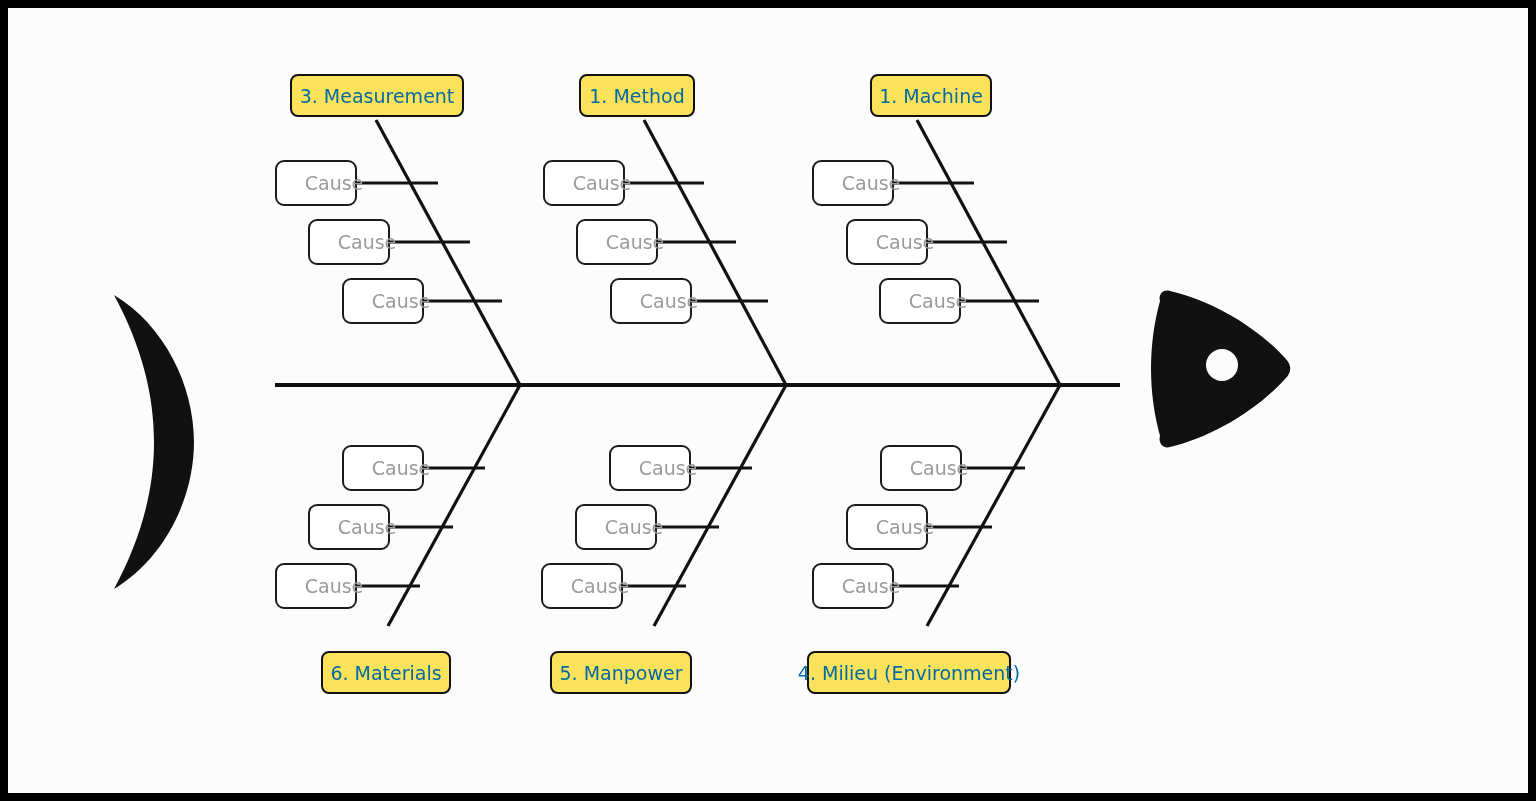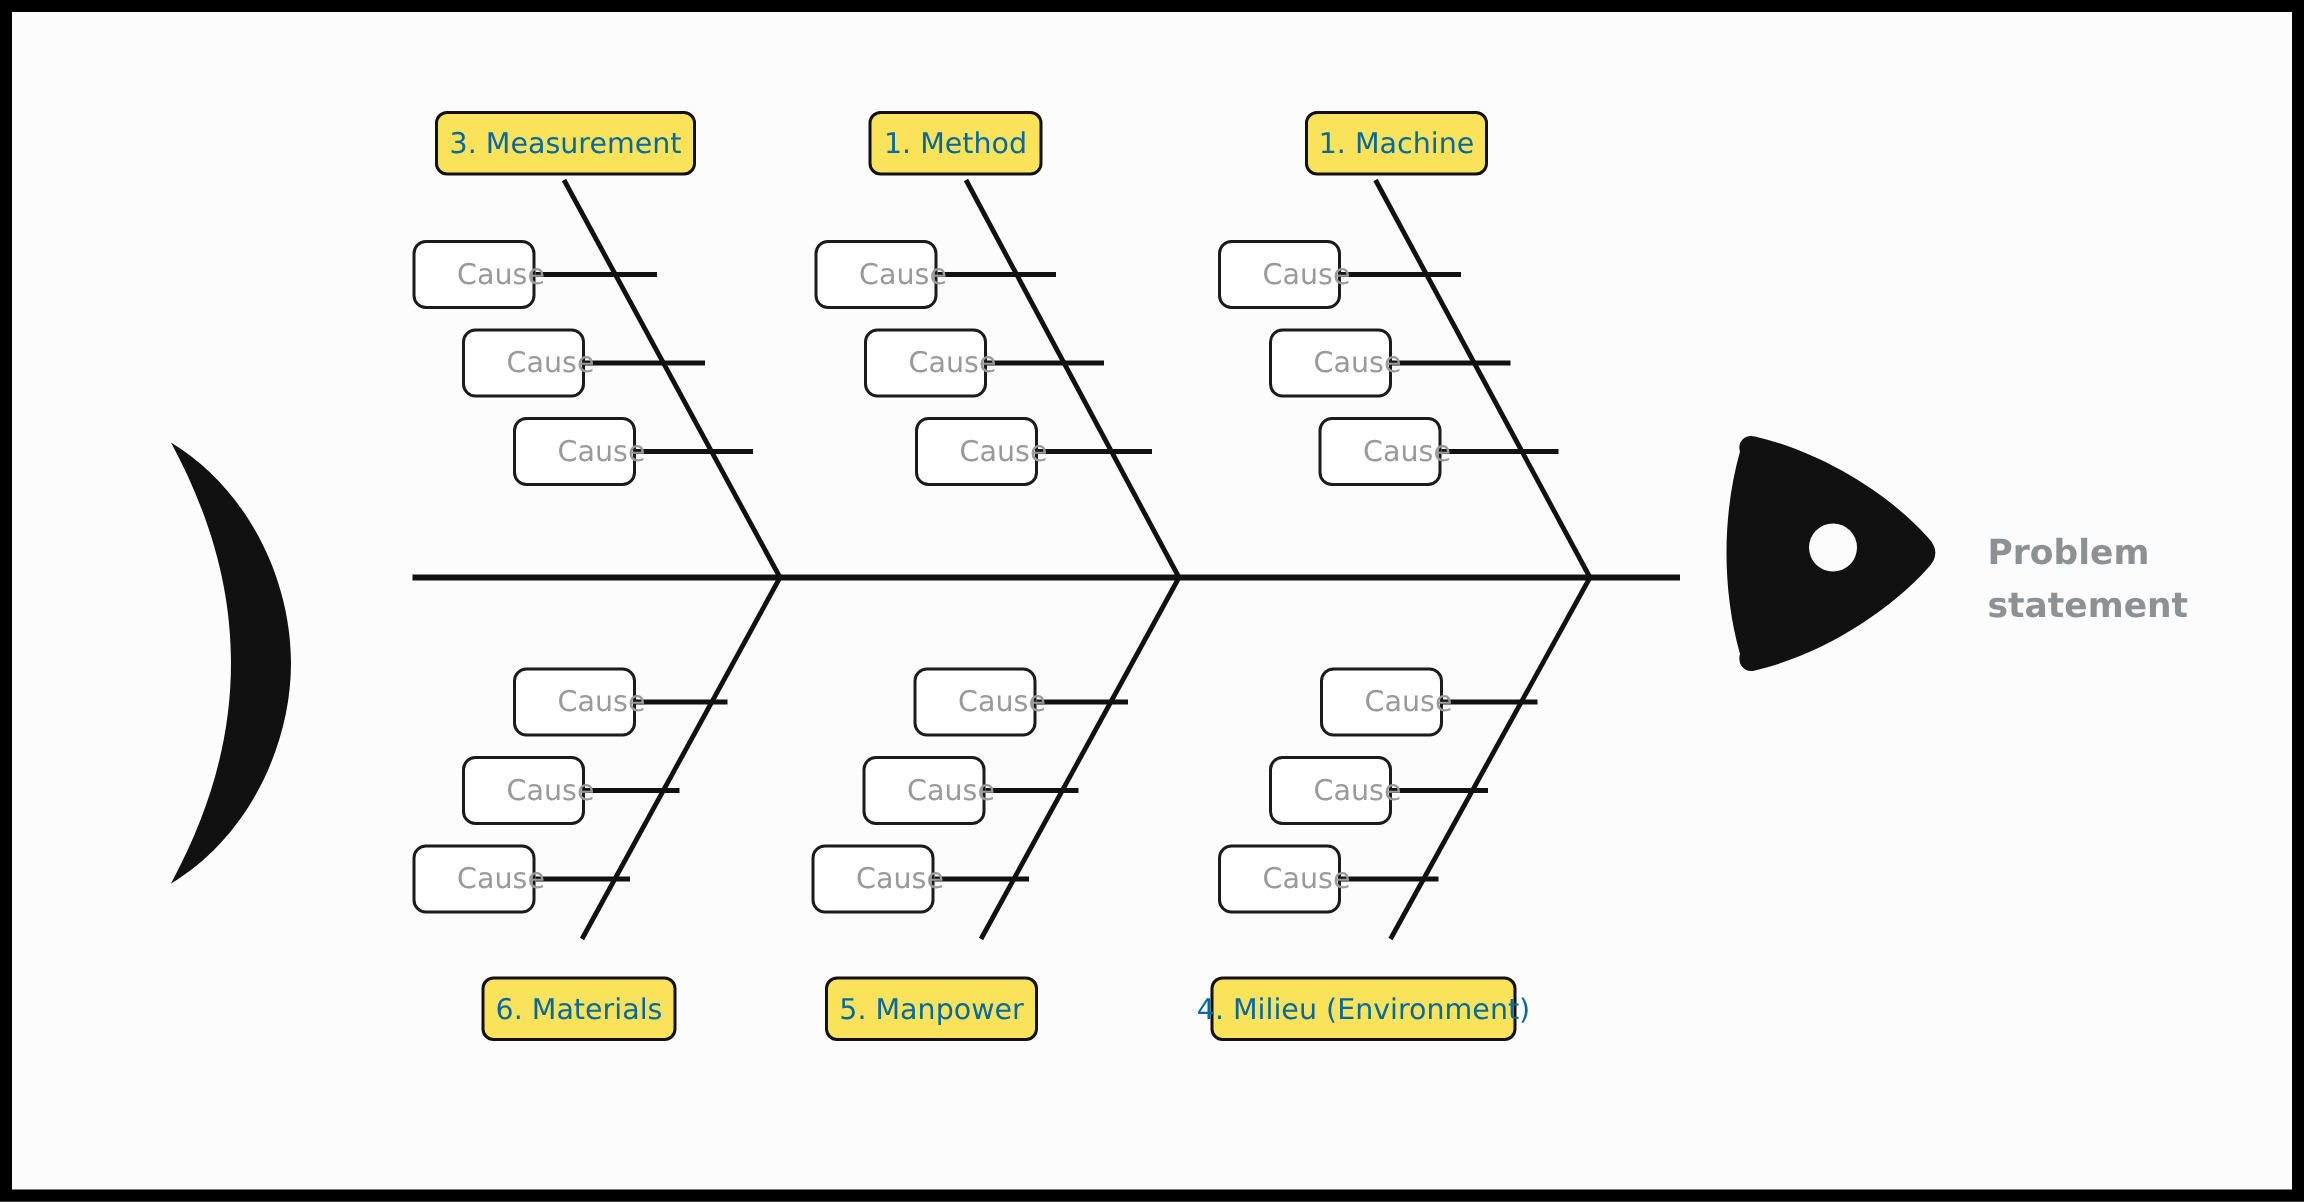--- a/index.html
+++ b/index.html
@@ -172,15 +172,14 @@
         <span>Cause</span>
       </div>
       <div class="cause-box" style="left: 838px; top: 496px; width: 82px;">
         <span>Cause</span>
       </div>
       <div class="cause-box" style="left: 804px; top: 555px; width: 82px;">
         <span>Cause</span>
       </div>
     </div>
 
-  <div class="problem-label">Problem statement</div>
 
 </div>
 
 </body></html>

